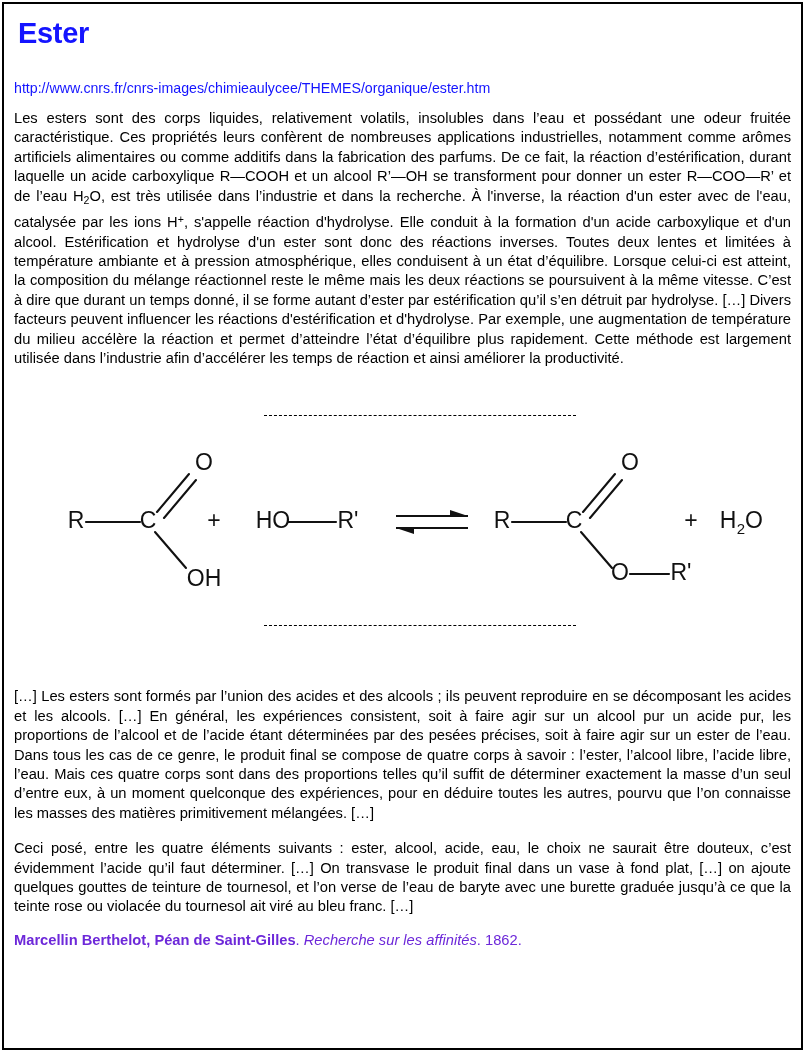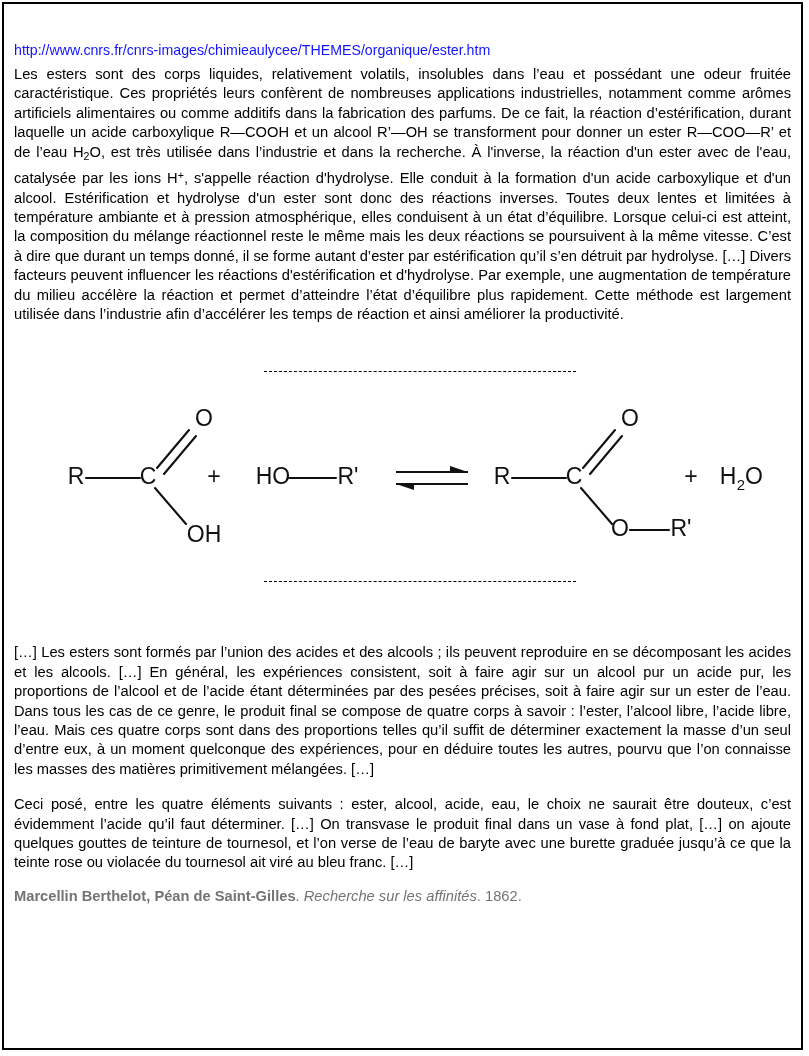--- a/index.html
+++ b/index.html
@@ -52,21 +52,21 @@
   }
 
   
   .body-text {
     font-size: 14.7px;
     line-height: 19.4px;
     color: #000000;
     text-align: justify;
     margin: 0;
   }
-  .body-text.p-first { margin-top: 6px; }
+  .body-text.p-first { margin-top: 12px; }
   .body-text + .body-text { margin-top: 16px; }
 
   sub { font-size: 0.72em; vertical-align: -0.25em; }
   sup { font-size: 0.72em; vertical-align: 0.42em; }
 
   
   .scheme {
     position: relative;
     height: 285px;
     margin-top: 34px;
@@ -85,32 +85,33 @@
   .scheme-svg {
     position: absolute;
     left: 0;
     top: 0;
   }
 
   
   .citation {
     font-size: 14.7px;
     line-height: 19.4px;
-    color: #737373;
+    color: #6d28d9;
     margin-top: 14px;
   }
   .citation .authors { font-weight: bold; }
   .citation .work    { font-style: italic; }
 </style>
 </head>
 <body>
 
 <div class="page-frame">
   <div class="page-inner">
 
+    <h1 class="doc-title">Ester</h1>
 
     <a class="source-link">http://www.cnrs.fr/cnrs-images/chimieaulycee/THEMES/organique/ester.htm</a>
 
     <p class="body-text p-first"><span>Les esters sont des corps liquides, relativement volatils, insolubles dans l’eau et possédant une odeur fruitée caractéristique. Ces propriétés leurs confèrent de nombreuses applications industrielles, notamment comme arômes artificiels alimentaires ou comme additifs dans la fabrication des parfums. De ce fait, la réaction d’estérification, durant laquelle un acide carboxylique R—COOH et un alcool R’—OH se transforment pour donner un ester R—COO—R’ et de l’eau H</span><sub>2</sub><span>O, est très utilisée dans l’industrie et dans la recherche. À l'inverse, la réaction d'un ester avec de l'eau, catalysée par les ions H</span><sup>+</sup><span>, s'appelle réaction d'hydrolyse. Elle conduit à la formation d'un acide carboxylique et d'un alcool. Estérification et hydrolyse d'un ester sont donc des réactions inverses. Toutes deux lentes et limitées à température ambiante et à pression atmosphérique, elles conduisent à un état d’équilibre. Lorsque celui-ci est atteint, la composition du mélange réactionnel reste le même mais les deux réactions se poursuivent à la même vitesse. C’est à dire que durant un temps donné, il se forme autant d’ester par estérification qu’il s’en détruit par hydrolyse. […] Divers facteurs peuvent influencer les réactions d'estérification et d'hydrolyse. Par exemple, une augmentation de température du milieu accélère la réaction et permet d’atteindre l’état d’équilibre plus rapidement. Cette méthode est largement utilisée dans l’industrie afin d’accélérer les temps de réaction et ainsi améliorer la productivité.</span></p>
 
     <div class="scheme">
 
       <div class="dash-rule top"></div>
       <div class="dash-rule bottom"></div>
 

